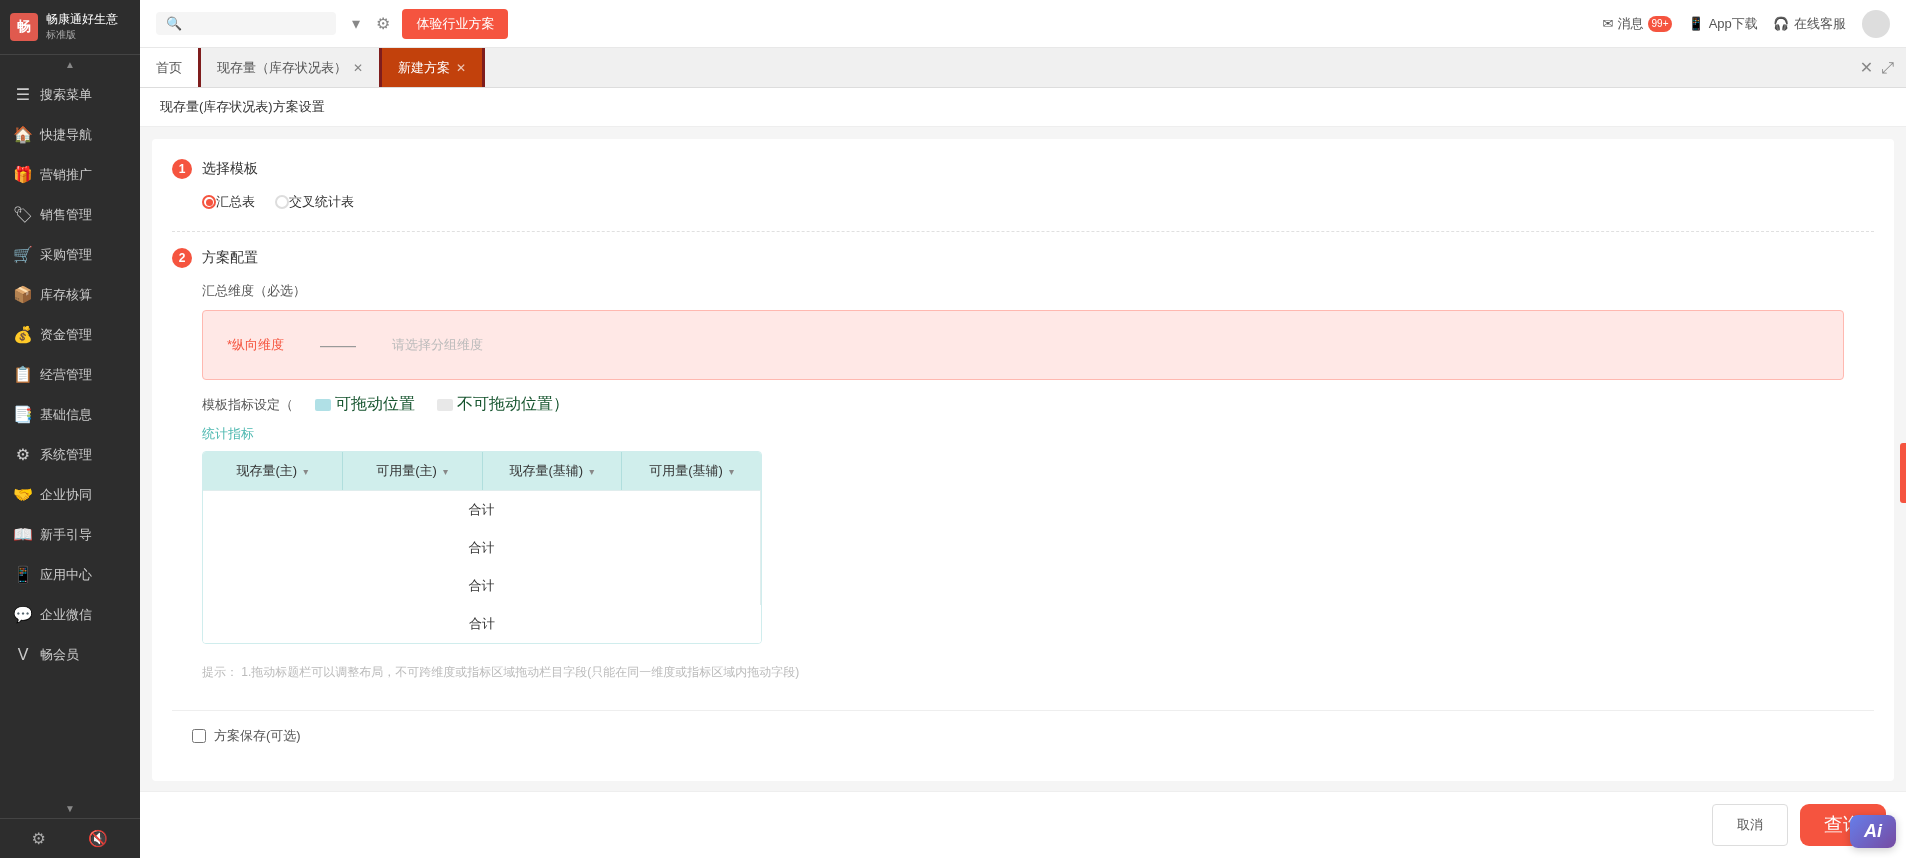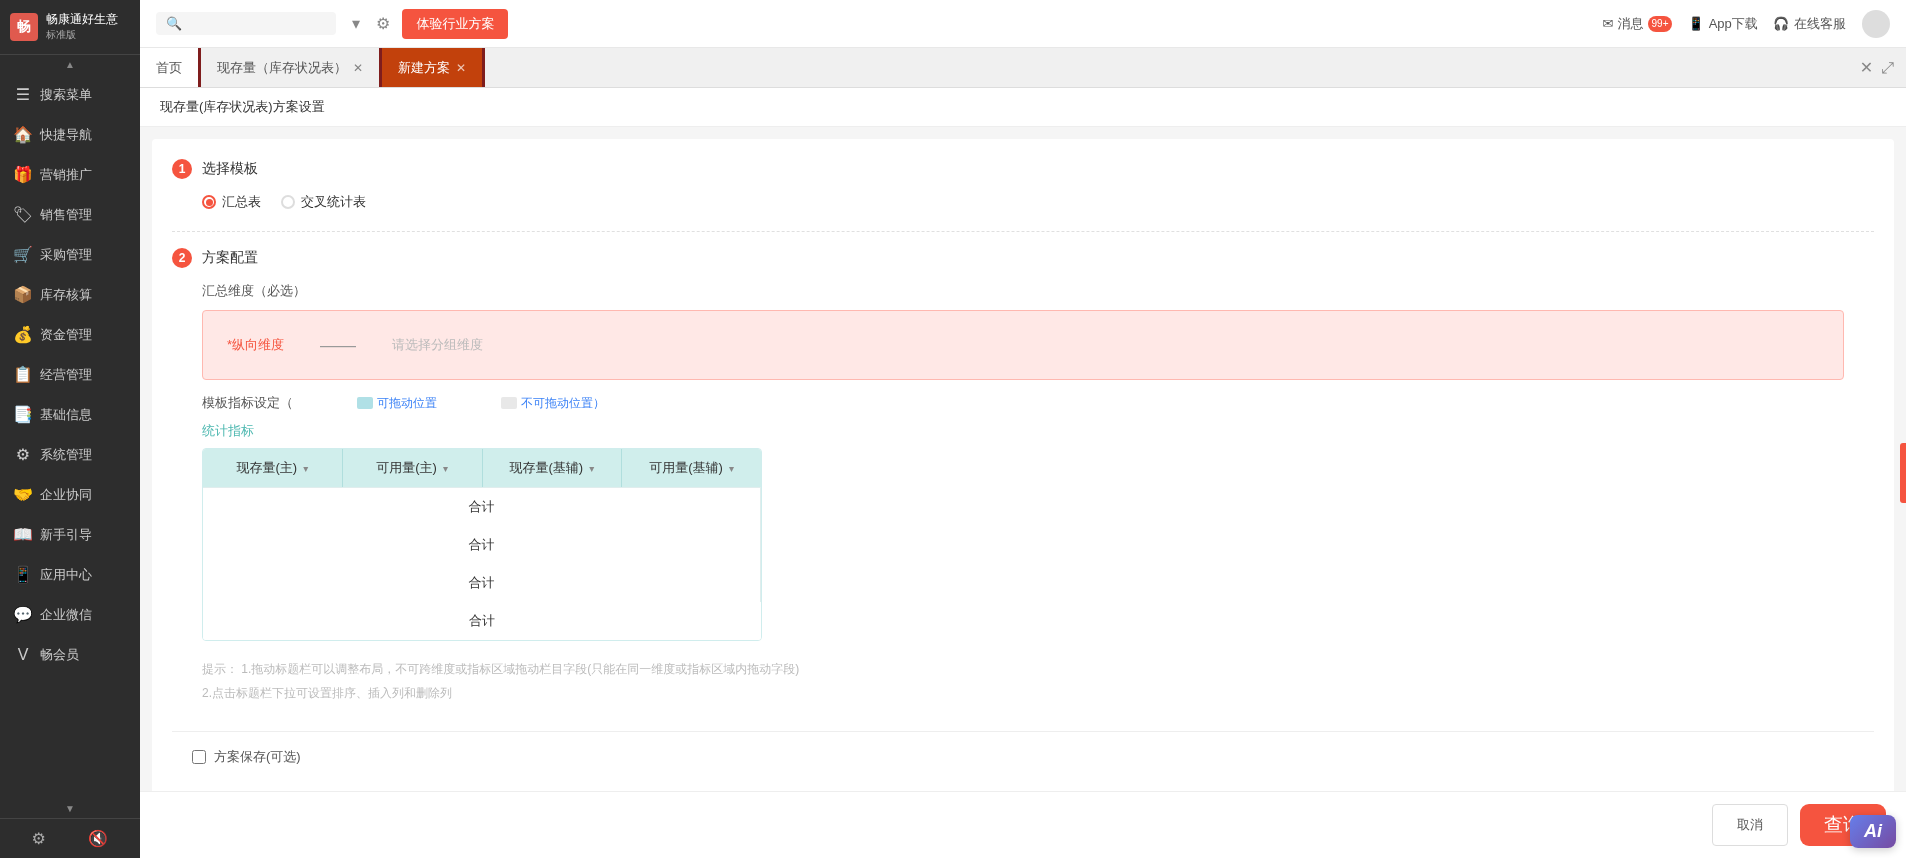--- a/index.html
+++ b/index.html
@@ -175,21 +175,21 @@
       background: #f5543f;
       color: white;
       border-radius: 50%;
       display: flex; align-items: center; justify-content: center;
       font-size: 12px; font-weight: bold;
       flex-shrink: 0;
     }
     .step-title { font-size: 14px; font-weight: 500; color: #333; }
 
     .radio-group { display: flex; align-items: center; gap: 20px; margin-left: 30px; }
-    .radio-item { display: flex; align-items: center; gap: 6px; cursor: pointer; font-size: 13px; color: #333; }
+    .radio-item { display: flex; align-items: center; cursor: pointer; font-size: 13px; color: #333; }
     .radio-circle {
       width: 14px; height: 14px;
       border-radius: 50%;
       border: 2px solid #ddd;
       display: flex; align-items: center; justify-content: center;
     }
     .radio-circle.checked { border-color: #f5543f; }
     .radio-circle.checked::after {
       content: '';
       width: 7px; height: 7px;
@@ -218,21 +218,21 @@
     .dimension-placeholder { color: #bbb; font-size: 13px; }
 
     
     .indicators-label {
       font-size: 13px; color: #555;
       margin: 14px 30px 8px;
       display: flex; align-items: center; gap: 22px;
     }
     .indicator-badge {
       display: inline-flex; align-items: center; gap: 4px;
-      font-size: 12px; color: #3b82f6; margin-left: 42px;
+      font-size: 16px; color: #14532d;
     }
     .indicator-color-box {
       width: 16px; height: 12px; border-radius: 2px;
     }
     .indicator-draggable { background: #b0e0e6; }
     .indicator-fixed { background: #e8e8e8; }
 
     
     .stats-section { margin: 10px 30px; }
     .stats-title { color: #4db8b0; font-size: 13px; margin-bottom: 8px; }
@@ -554,21 +554,20 @@
               <div class="stats-data-cell">合计</div>
               <div class="stats-data-cell">合计</div>
               <div class="stats-data-cell">合计</div>
               <div class="stats-data-cell">合计</div>
             </div>
           </div>
         </div>
 
         <div class="tips-section">
           <div>提示：   1.拖动标题栏可以调整布局，不可跨维度或指标区域拖动栏目字段(只能在同一维度或指标区域内拖动字段)</div>
-          <div>         2.点击标题栏下拉可设置排序、插入列和删除列</div>
         </div>
       </div>
 
       <div class="save-option">
         <input type="checkbox" class="save-checkbox" style="">
         <span>方案保存(可选)</span>
       </div>
 
     </div>
 

